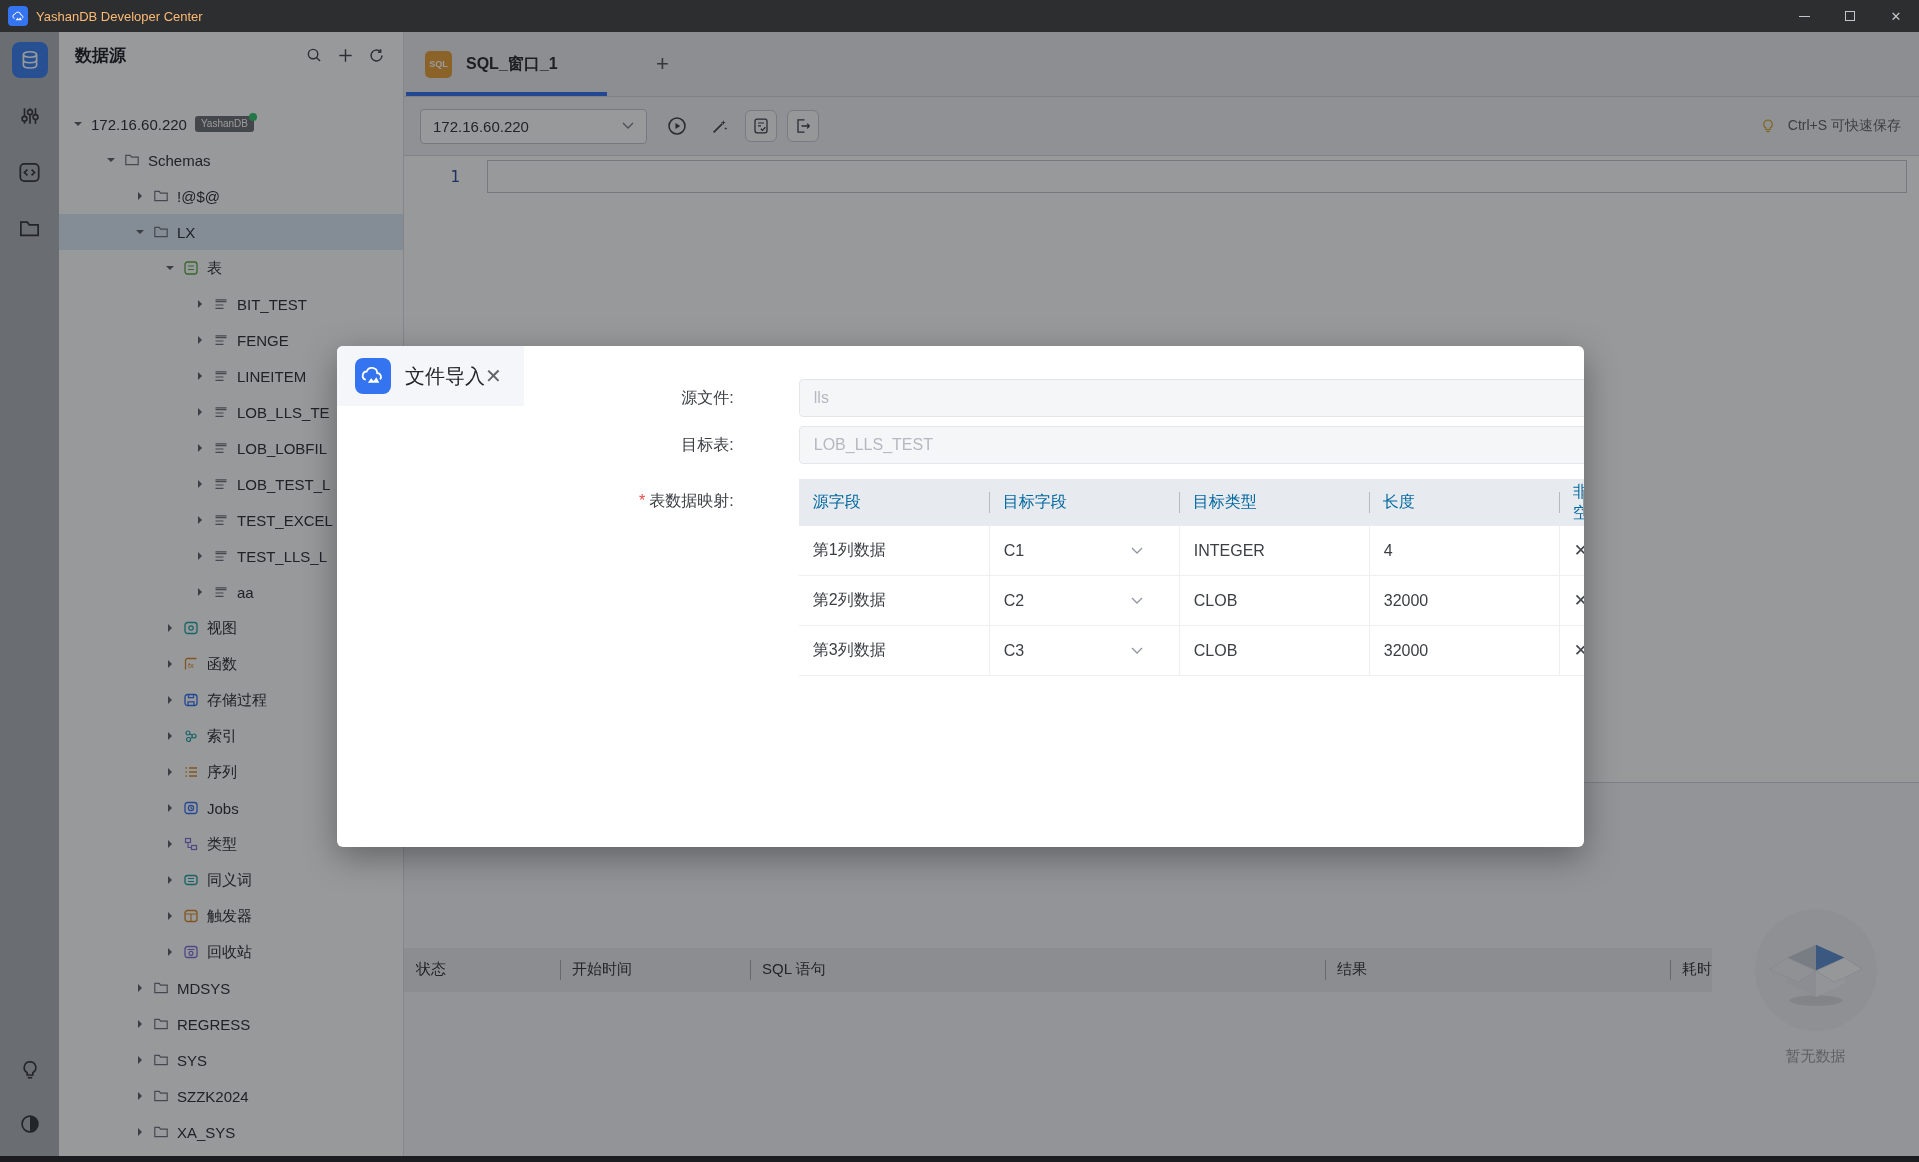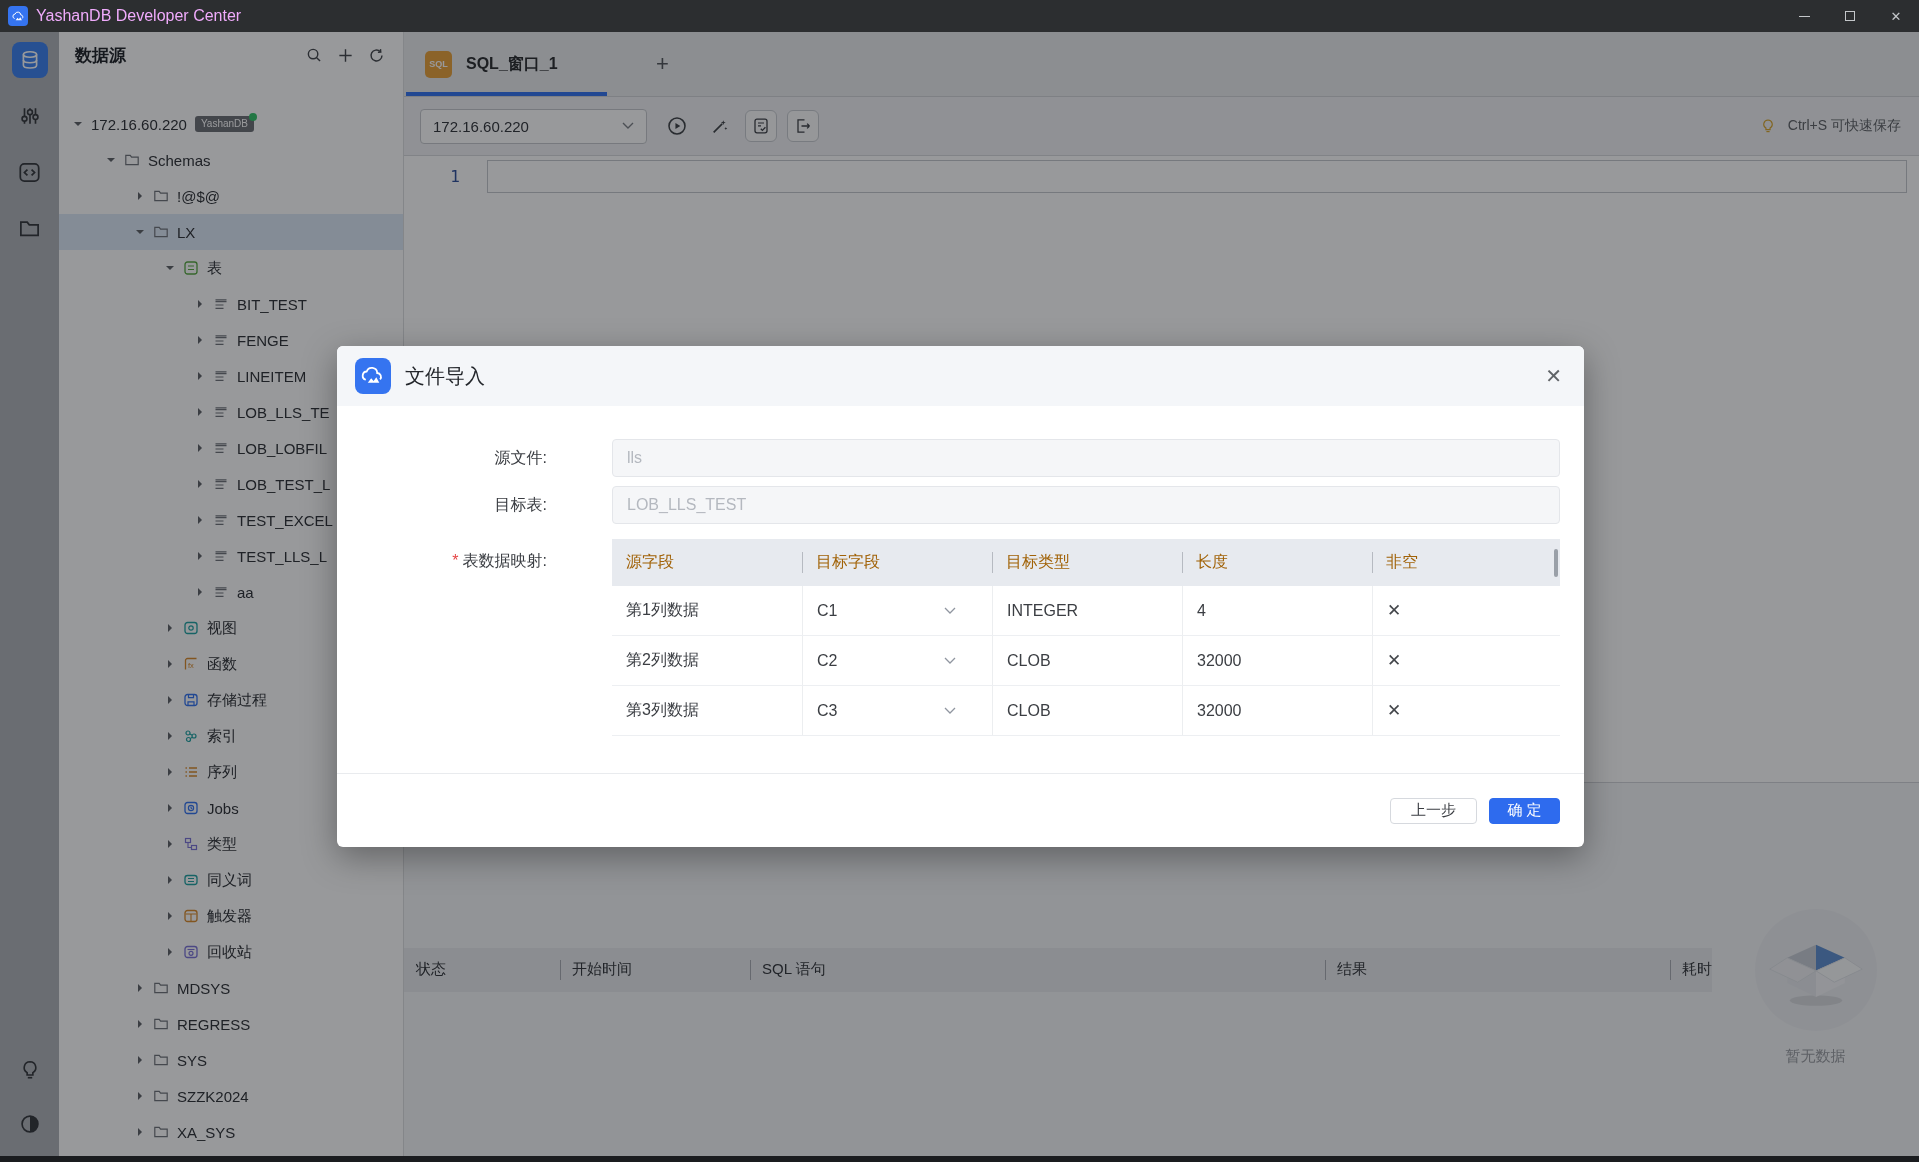--- a/index.html
+++ b/index.html
@@ -6,21 +6,21 @@
     --accent:#3574f0; --ok:#2e6bee; --rail:#b0b3b8; --ink:#2b2d30;
     --line:#d8dadd; --dimtext:#b4b8bf;
   }
   *{box-sizing:border-box;margin:0;padding:0;font-family:"Liberation Sans","DejaVu Sans",sans-serif;}
   html,body{width:1919px;height:1162px;overflow:hidden;background:#f0f1f3;}
   svg{display:block}
 
   
   .titlebar{position:absolute;top:0;left:0;right:0;height:32px;background:#2c2e30;display:flex;align-items:center;z-index:50;}
   .tb-logo{width:20px;height:20px;border-radius:4px;background:var(--accent);margin:0 8px 0 8px;display:flex;align-items:center;justify-content:center;}
-  .tb-title{font-size:16px;color:#f0abfc;}
+  .tb-title{font-size:13px;color:#fdba74;}
   .tb-spacer{flex:1}
   .winbtn{width:46px;height:32px;display:flex;align-items:center;justify-content:center;color:#c3c6c9;font-size:13px;cursor:default;}
   .winbtn .sq{width:10px;height:10px;border:1px solid #c3c6c9;}
   .winbtn .mi{width:11px;height:1px;background:#c3c6c9;display:block;}
 
   
   .app{position:absolute;top:32px;left:0;right:0;bottom:6px;}
   .bottomstrip{position:absolute;left:0;right:0;bottom:0;height:6px;background:#27282a;z-index:40;}
 
   
@@ -71,35 +71,35 @@
   .rhead{height:44px;background:#e9ebee;display:flex;align-items:center;font-size:15px;color:#33363b;}
   .rcell{display:flex;align-items:center;height:100%;padding-left:12px;position:relative;}
   .rcell+.rcell::before{content:"";position:absolute;left:0;top:12px;height:20px;width:1px;background:#aaadb3;}
   .rc1{width:156px}.rc2{width:190px}.rc3{width:575px}.rc4{width:345px}.rc5{flex:1}
   .empty{flex:1;display:flex;flex-direction:column;align-items:center;}
   .ecircle{margin-top:36px;width:122px;height:122px;border-radius:50%;background:#eef0f3;display:flex;align-items:center;justify-content:center;}
   .etext{margin-top:16px;font-size:15px;color:#9b9ea3;}
 
   
   .mask{position:absolute;top:32px;left:0;right:0;bottom:0;background:rgba(10,12,16,0.42);z-index:60;}
-  .dialog{position:absolute;left:337px;top:346px;width:1247px;height:501px;background:#fff;border-radius:6px;box-shadow:0 10px 34px rgba(0,0,0,.35);z-index:70;display:flex;flex-direction:column;overflow:hidden;}
+  .dialog{position:absolute;left:337px;top:346px;width:1247px;height:501px;background:#fff;border-radius:6px;box-shadow:0 10px 34px rgba(0,0,0,.35);z-index:70;display:flex;flex-direction:row;overflow:hidden;}
   .dlg-head{height:60px;background:#f4f6f9;display:flex;align-items:center;padding:0 22px 0 18px;flex:0 0 auto;}
   .dlg-logo{width:36px;height:36px;border-radius:8px;background:var(--accent);display:flex;align-items:center;justify-content:center;}
   .dlg-title{margin-left:14px;font-size:20px;font-weight:500;color:#23262b;}
   .dlg-close{margin-left:auto;font-size:20px;color:#606468;line-height:1;}
   .dlg-body{flex:1;padding-top:33px;}
   .frow{display:flex;align-items:center;margin-bottom:9px;}
   .flabel{width:210px;text-align:right;font-size:16px;color:#3a3d42;flex:0 0 auto;}
   .fgap{width:65px;flex:0 0 auto;text-align:right;}
   .req{color:#e54545;font-size:16px;margin-right:4px;}
   .finput{flex:1;margin-right:24px;height:38px;background:#f5f6f8;border:1px solid #e4e6ea;border-radius:4px;font-size:16px;color:var(--dimtext);padding:0 14px;outline:none;}
   .frow.maprow{align-items:flex-start;margin-top:15px;}
   .maprow .flabel{padding-top:12px;}
   .maptable{flex:1;margin-right:24px;position:relative;}
-  .mt-head{height:47px;background:#e7eaef;display:flex;align-items:center;font-size:16px;font-weight:500;color:#a16207;}
+  .mt-head{height:47px;background:#e7eaef;display:flex;align-items:center;font-size:16px;font-weight:500;color:#0369a1;}
   .mt-hc{height:100%;display:flex;align-items:center;padding-left:14px;position:relative;}
   .mt-hc+.mt-hc::before{content:"";position:absolute;left:0;top:13px;height:21px;width:1px;background:#b6bac1;}
   .mc1,.mc2,.mc3,.mc4{width:190px}.mc5{flex:1}
   .mt-row{height:50px;display:flex;align-items:center;border-bottom:1px solid #edeff2;background:#fff;font-size:16px;color:#3b3e43;}
   .mt-c{height:100%;display:flex;align-items:center;padding-left:14px;border-left:1px solid #eceef0;}
   .mt-c:first-child{border-left:none;}
   .mt-sel{justify-content:space-between;padding-right:36px;}
   .mt-sel svg{color:#9096a0;}
   .xmark{font-size:17px;color:#44474c;}
   .scrollthumb{position:absolute;right:2px;top:10px;width:4px;height:28px;border-radius:2px;background:#9aa0a8;}

